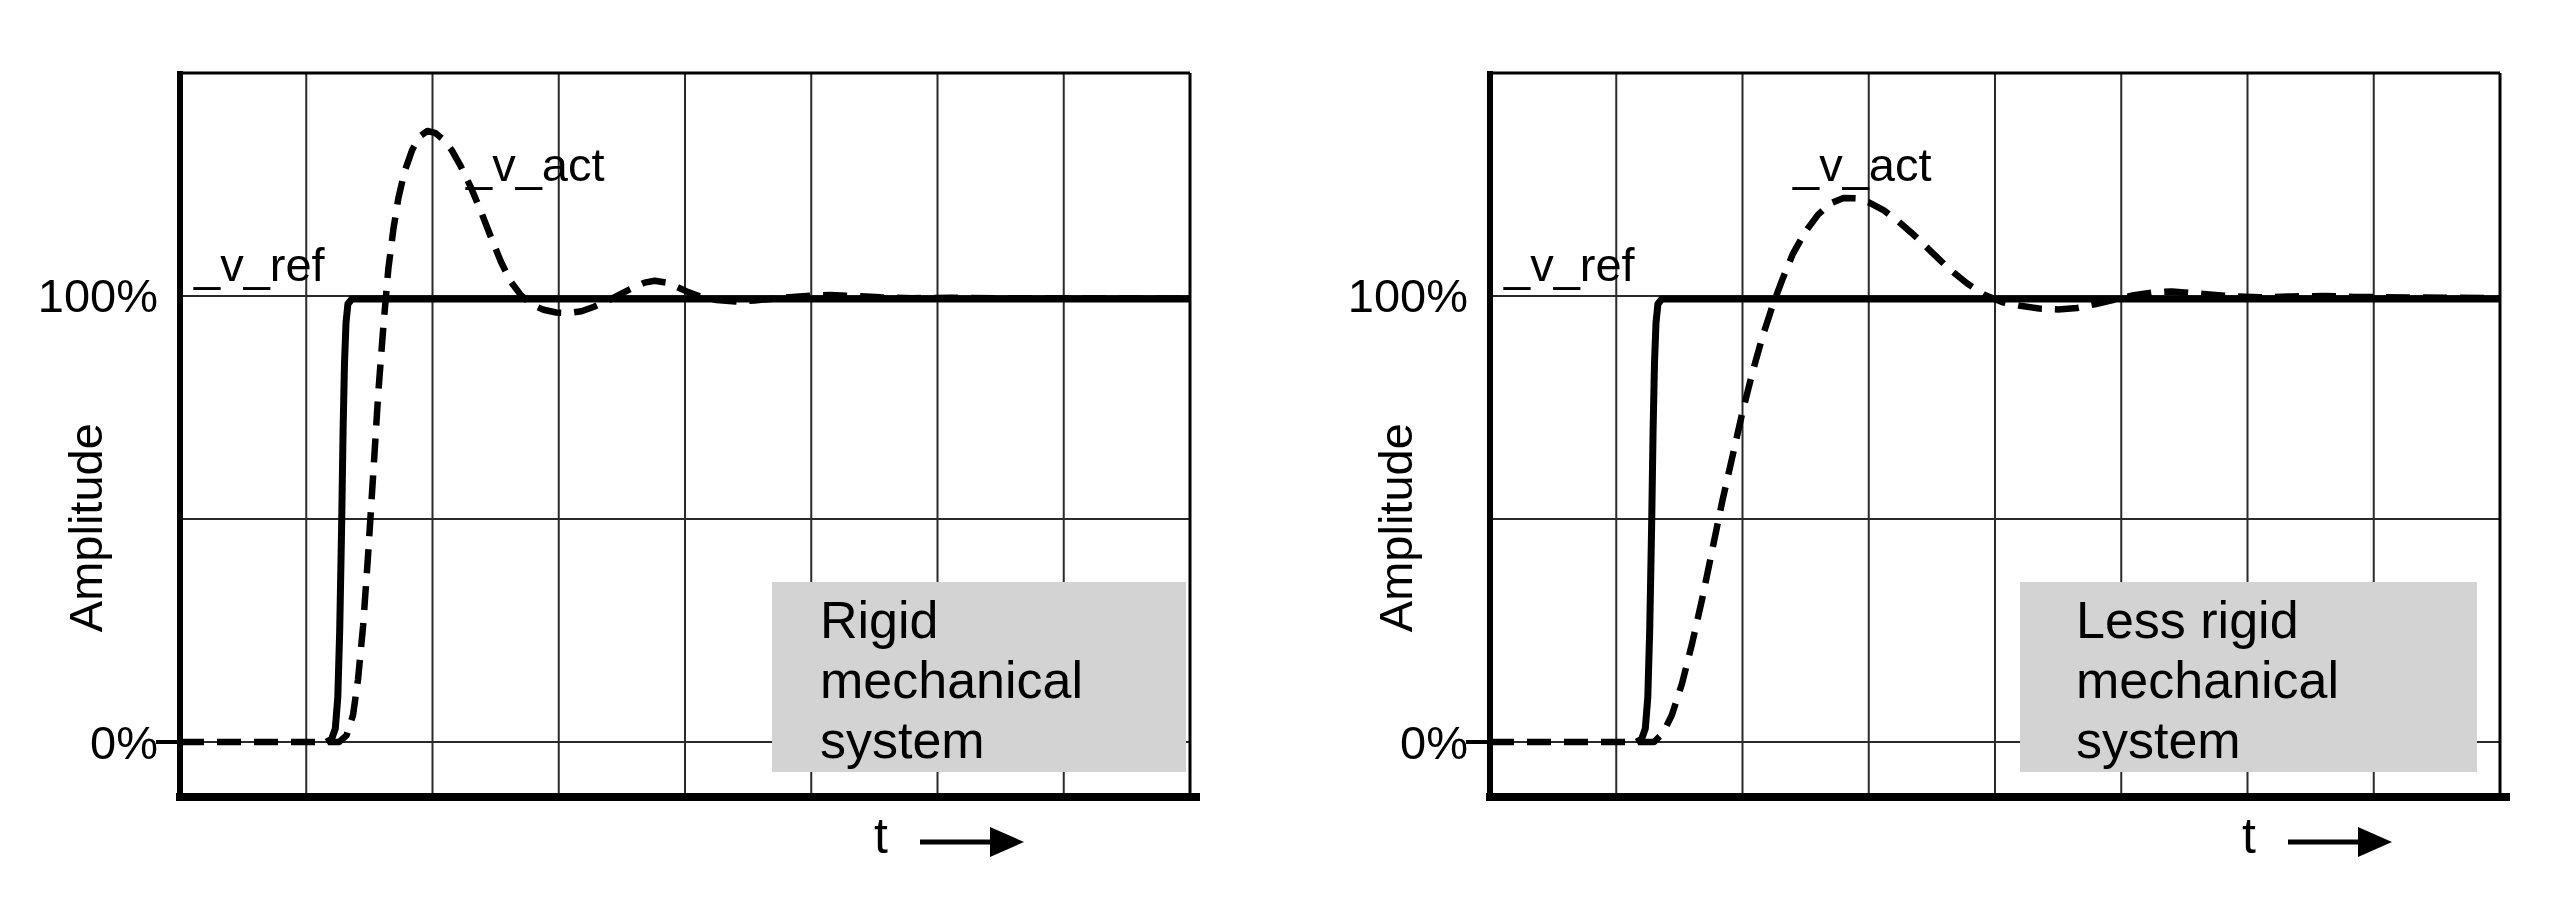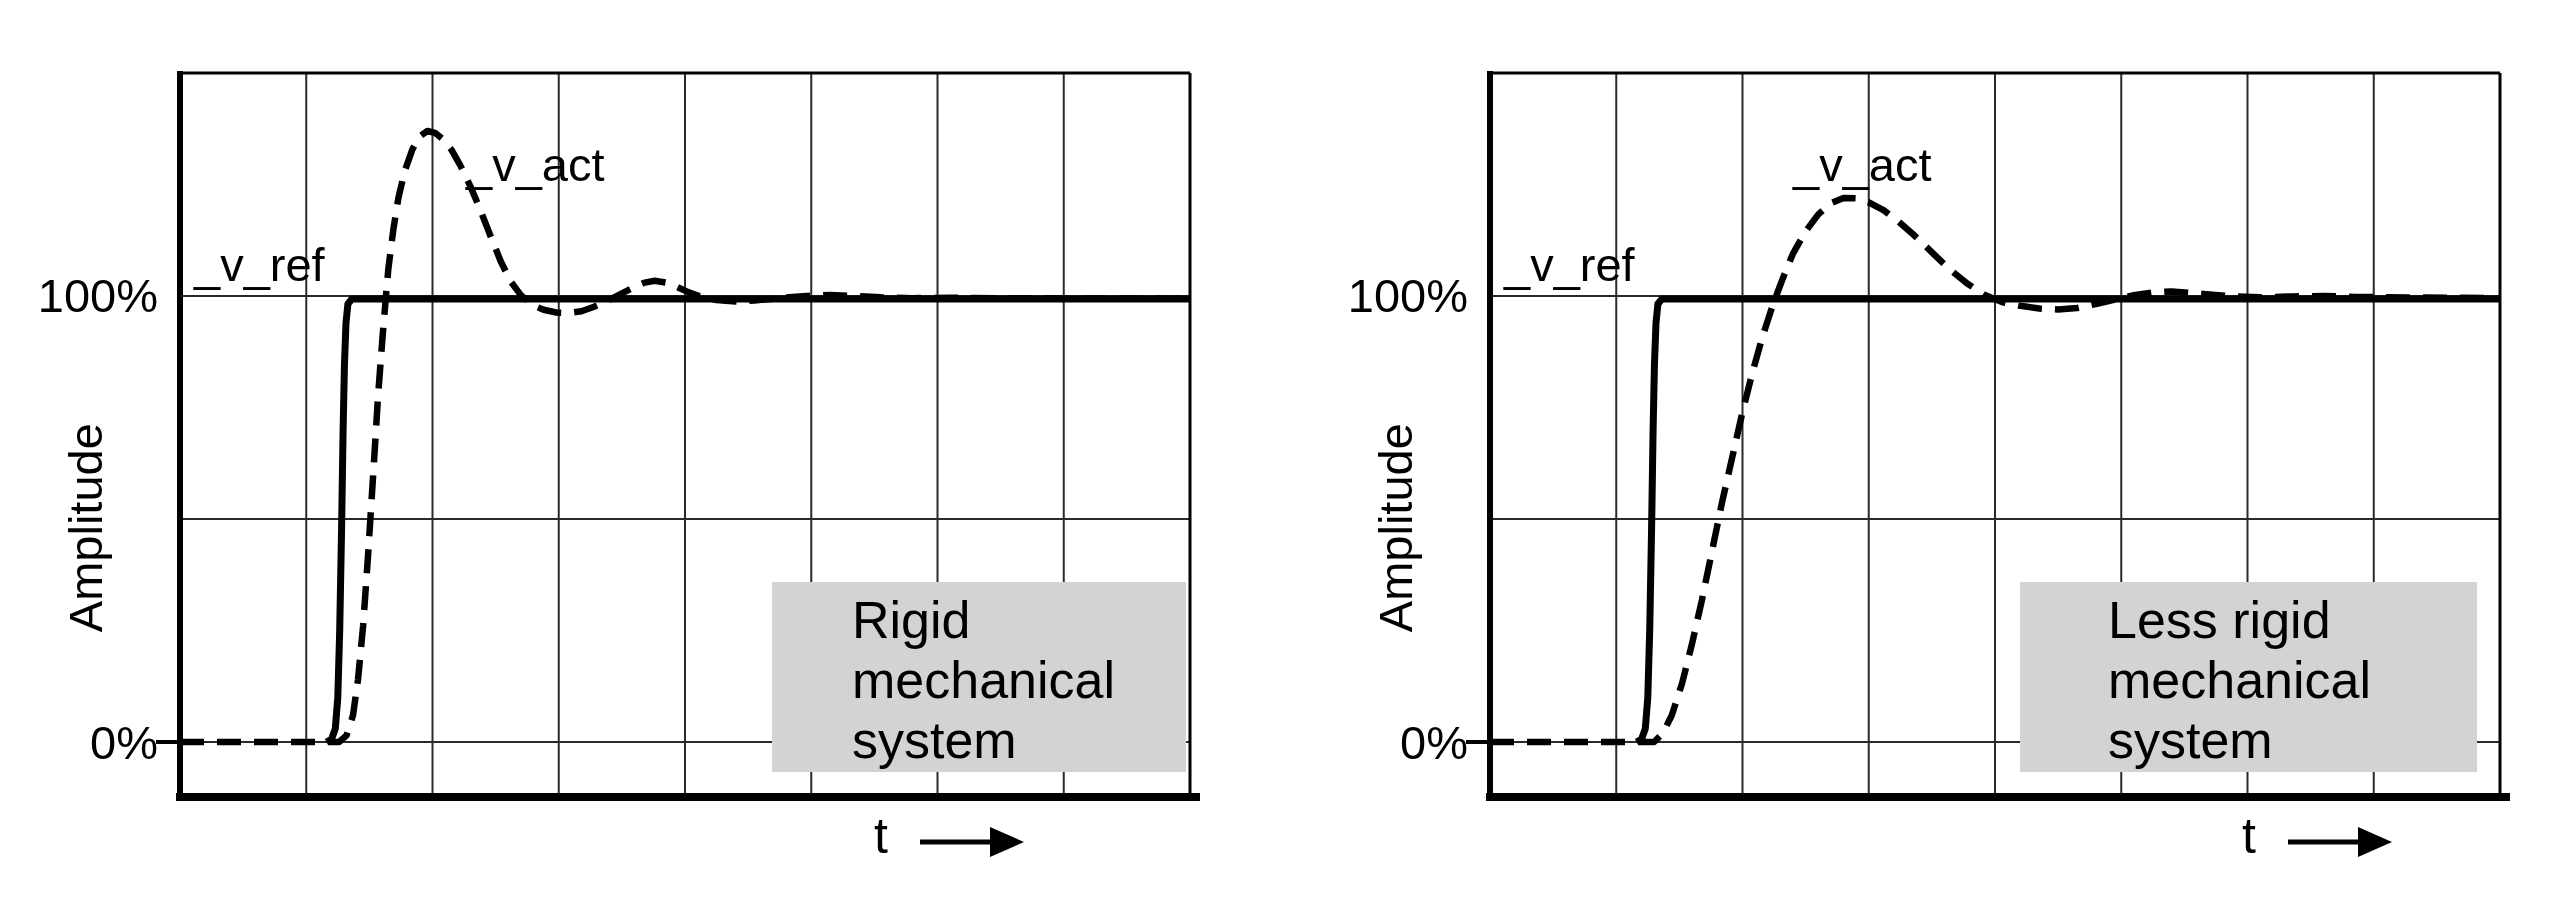--- a/index.html
+++ b/index.html
@@ -6,21 +6,21 @@
   #canvas{position:relative;width:2550px;height:906px;background:#ffffff;overflow:hidden;
           font-family:"Liberation Sans", sans-serif;color:#000;}
   #curves{position:absolute;left:0;top:0;z-index:1;}
   .lbl{position:absolute;z-index:3;white-space:nowrap;line-height:1.05;text-align:center;}
   .ytick{width:220px;text-align:right;font-size:47px;}
   .curvelbl{font-size:47px;}
   .ylab{width:440px;text-align:center;font-size:47px;transform:rotate(-90deg);transform-origin:center center;}
   .tlab{font-size:50px;}
   .note-box{position:absolute;z-index:2;background:#d3d3d3;font-size:52px;line-height:60px;
             box-sizing:border-box;}
-  .note-box div{white-space:nowrap;margin-left:32px;}
+  .note-box div{white-space:nowrap;}
 </style>
 </head>
 <body>
 
 <div id="canvas">
 
   <svg id="curves" width="2550" height="906" viewBox="0 0 2550 906">
       <line x1="180" y1="296" x2="1190" y2="296" stroke="#2a2a2a" stroke-width="2"></line>
       <line x1="180" y1="519" x2="1190" y2="519" stroke="#2a2a2a" stroke-width="2"></line>
       <line x1="180" y1="742" x2="1190" y2="742" stroke="#2a2a2a" stroke-width="2"></line>

